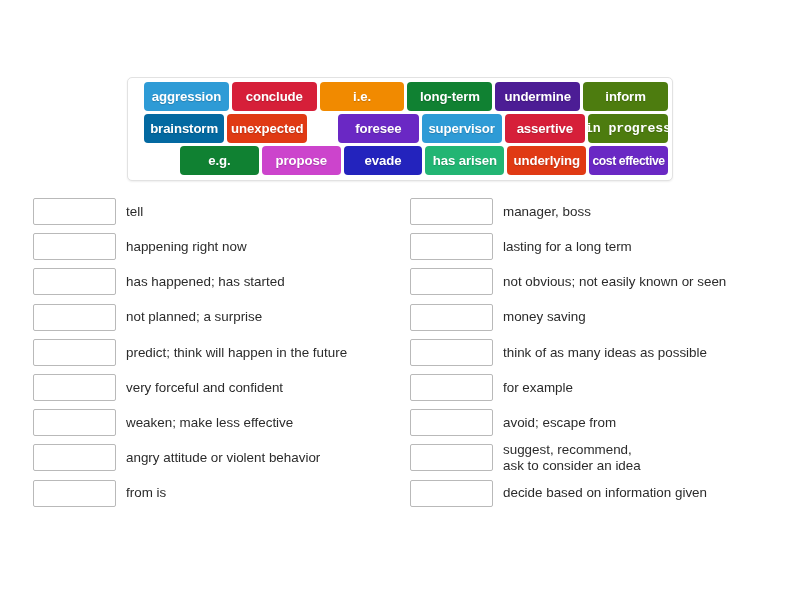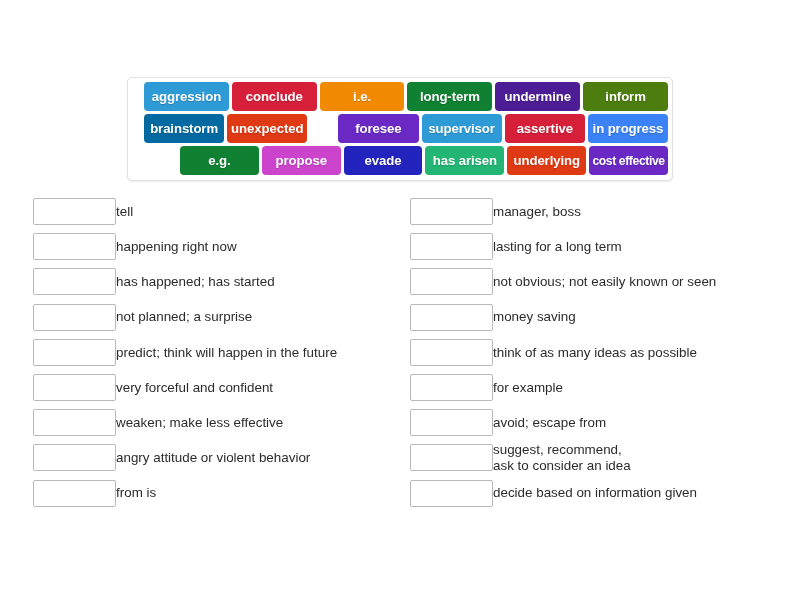--- a/index.html
+++ b/index.html
@@ -71,20 +71,21 @@
     width: 83px;
     height: 27px;
     box-sizing: border-box;
     border: 1px solid #b9b9b9;
     background: #ffffff;
     border-radius: 2px;
     flex: 0 0 auto;
     cursor: pointer;
   }
   .definition {
+    margin-left: 10px;
     font-size: 13.4px;
     color: #2b2b2b;
     line-height: 15.5px;
     white-space: pre-line;
   }
 </style>
 </head>
 <body>
 
 <div id="tile-bank">
@@ -95,21 +96,21 @@
       <div class="tile" style="background: rgb(16, 129, 50);">long-term</div>
       <div class="tile" style="background: #4c1d95;">undermine</div>
       <div class="tile" style="background: #4d7c0f;">inform</div>
     </div>
     <div class="tile-row">
       <div class="tile" style="background: #0369a1;">brainstorm</div>
       <div class="tile" style="background: rgb(224, 58, 20);">unexpected</div>
       <div class="tile" style="background: rgb(106, 40, 196); margin-left: 28px;">foresee</div>
       <div class="tile" style="background: rgb(46, 155, 214);">supervisor</div>
       <div class="tile" style="background: rgb(214, 31, 57);">assertive</div>
-      <div class="tile" style="background: #3b82f6;">in progress</div>
+      <div class="tile" style="background: #4d7c0f; font-family: Liberation Mono, monospace;">in progress</div>
     </div>
     <div class="tile-row">
       <div class="tile" style="background: rgb(16, 129, 50); margin-left: 36px;">e.g.</div>
       <div class="tile" style="background: rgb(204, 68, 204);">propose</div>
       <div class="tile" style="background: rgb(35, 35, 189);">evade</div>
       <div class="tile" style="background: rgb(34, 181, 115);">has arisen</div>
       <div class="tile" style="background: rgb(224, 58, 20);">underlying</div>
       <div class="tile tight" style="background: rgb(106, 40, 196);">cost effective</div>
     </div>
   </div>

